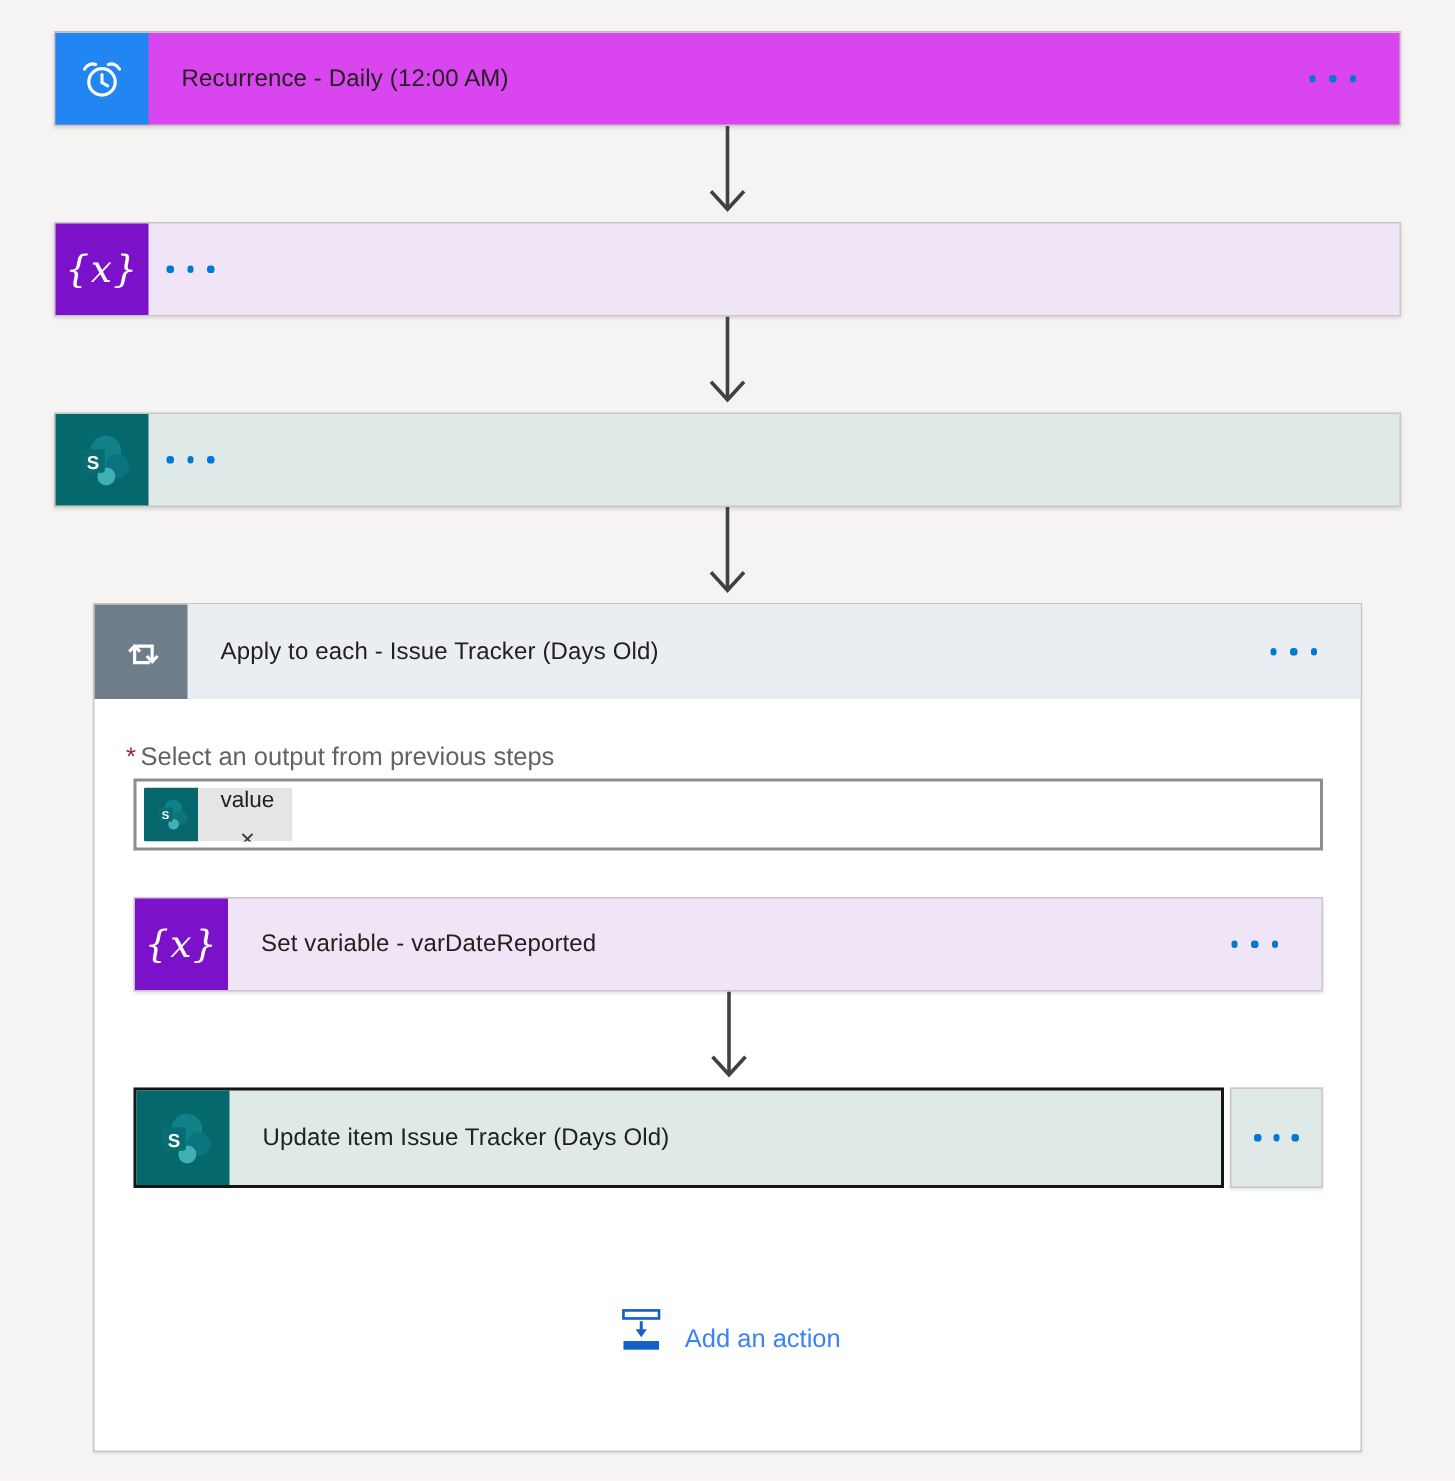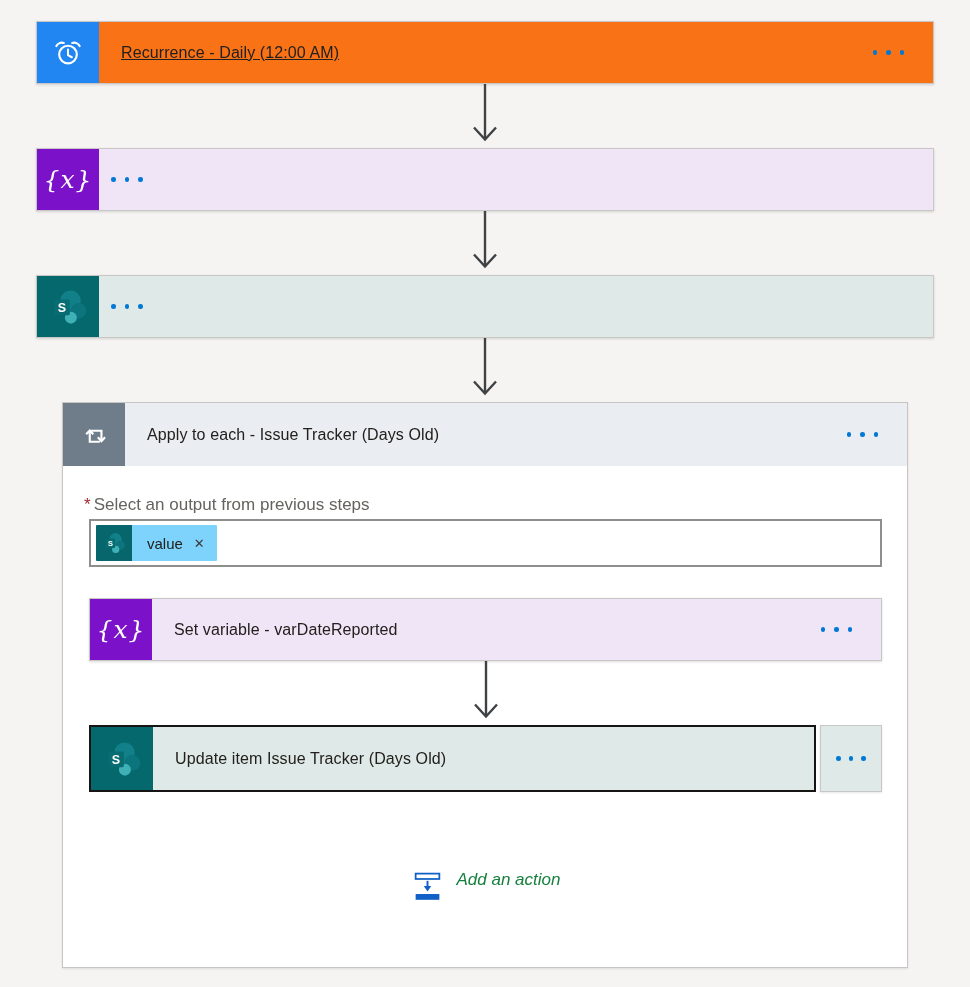--- a/index.html
+++ b/index.html
@@ -38,38 +38,38 @@
 
   .field-label { font-size:17px; color:#65635f; margin-left:-5px; margin-bottom:4px; }
   .req { color:#a4262c; margin-right:3px; }
 
   .token-box {
     height:48px; border:2px solid #908e8c; background:#fff;
     display:flex; align-items:center; padding:0 5px; margin-bottom:31px;
   }
   .token { display:flex; height:36px; align-items:stretch; overflow:hidden; border-radius:1px; cursor:default; }
   .token-icon { width:36px; flex:none; display:flex; align-items:center; justify-content:center; background:#07666b; }
-  .token-label { background:#7dd3fc; display:flex; align-items:center; gap:11px; padding:0 12px 0 15px; font-size:15px; color:#23201d; }
+  .token-label { background:#e5e5e5; display:flex; align-items:center; gap:11px; padding:0 12px 0 15px; font-size:15px; color:#23201d;flex-direction:column; }
   .token-x { font-size:13px; color:#3b3a39; cursor:pointer; line-height:1; }
 
   .scope .action-card { width:100%; }
 
   .selected-row { display:flex; gap:4px; align-items:stretch; }
   .selected-row .action-card.selected {
     flex:1; height:67px; border:2px solid #161514; box-shadow:none;
   }
   .menu-block {
     width:62px; flex:none; border:1px solid #c9c7c5; background:#dfeae8;
     display:flex; align-items:center; justify-content:center; gap:8px;
     box-shadow:0 1px 2px rgba(0,0,0,.10); cursor:pointer;
   }
 
   .add-action {
-    margin-top:78px; display:flex; align-items:flex-start; justify-content:center;
-    gap:13px; color:#15803d; font-size:17px; cursor:pointer;font-style:italic;
+    margin-top:78px; display:flex; align-items:flex-end; justify-content:center;
+    gap:13px; color:#3b82f6; font-size:17px; cursor:pointer;
   }
 </style>
 </head>
 <body>
 
 <svg width="0" height="0" style="position:absolute" aria-hidden="true">
   <defs>
     <g id="sp-logo">
       <circle cx="18" cy="11" r="8.2" fill="#118089"></circle>
       <circle cx="24.3" cy="19" r="6.3" fill="#0c747c"></circle>
@@ -79,21 +79,21 @@
     <g id="arrow-glyph" fill="none" stroke="#3f4245" stroke-width="2.4">
       <line x1="22" y1="0" x2="22" y2="54"></line>
       <polyline points="11,43.5 22,55.5 33,43.5"></polyline>
     </g>
   </defs>
 </svg>
 
 <div class="canvas">
   <div class="stack">
 
-    <div class="action-card" style="background-color: #f97316; text-decoration: underline;">
+    <div class="action-card" style="background-color: #d946ef;">
       <div class="card-icon" style="background-color: rgb(34, 134, 242);">
         <svg width="34" height="34" viewBox="0 0 32 32" fill="none" stroke="#ffffff" stroke-width="2" stroke-linecap="round">
           <circle cx="16" cy="17.5" r="8.3"></circle>
           <polyline points="16,12.8 16,18 19.6,20" stroke-width="1.9" fill="none"></polyline>
           <path d="M12 6.6 c-2.7 -1 -5.8 0.3 -7 2.9"></path>
           <path d="M20 6.6 c2.7 -1 5.8 0.3 7 2.9"></path>
         </svg>
       </div>
       <div class="card-title">Recurrence - Daily (12:00 AM)</div>
       <div class="card-menu">

